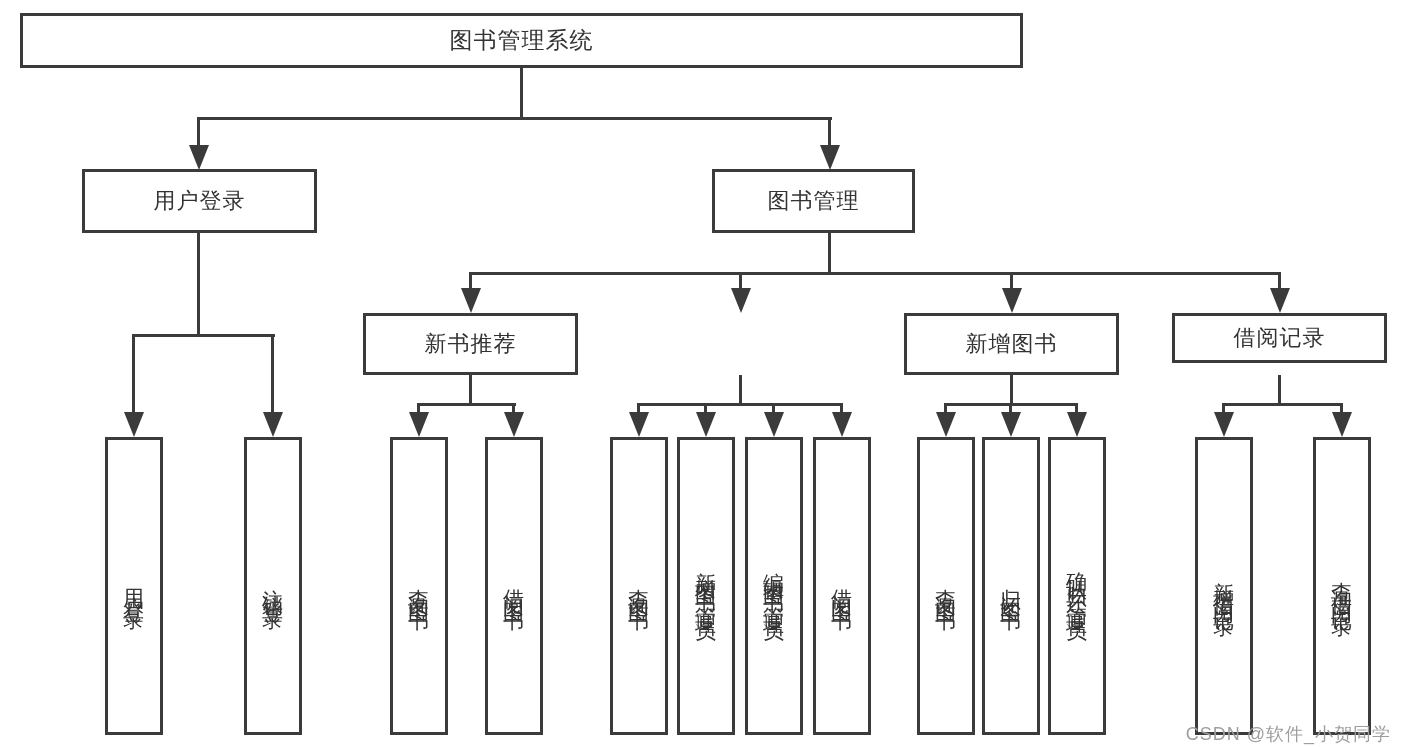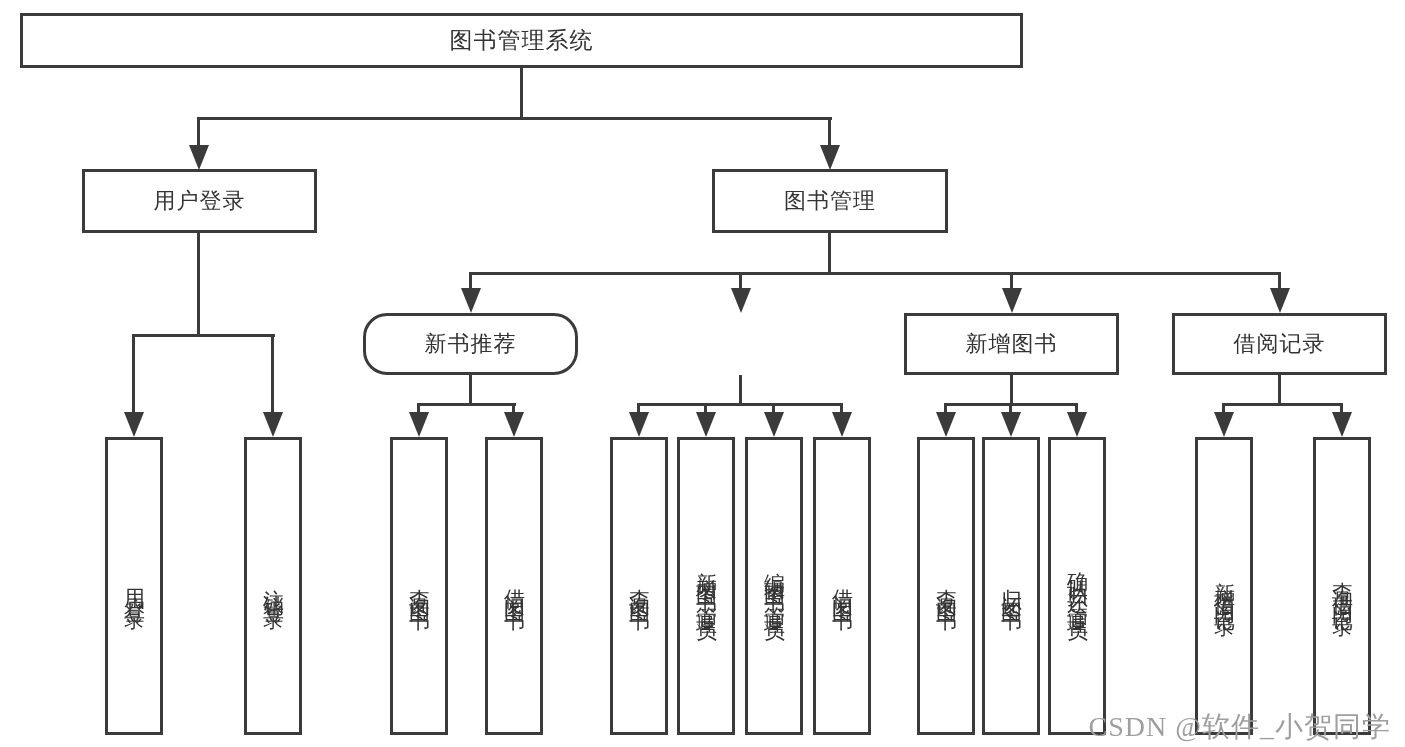--- a/index.html
+++ b/index.html
@@ -7,21 +7,20 @@
     --text:#333333;
     --wm:#9e9e9e;
   }
   html,body{margin:0;padding:0;background:#ffffff;}
   body{font-family:"Liberation Sans","DejaVu Sans",sans-serif;}
   .canvas{
     position:relative;
     width:1405px;height:747px;
     background:#ffffff;
     overflow:hidden;
-    font-family:Liberation Serif, serif;
   }
   .node{
     position:absolute;
     box-sizing:border-box;
     border:3px solid var(--line);
     background:#ffffff;
     display:flex;
     align-items:center;
     justify-content:center;
     color:var(--text);
@@ -42,44 +41,44 @@
   .vline{position:absolute;width:3px;background:var(--line);}
   .arrow{
     position:absolute;width:0;height:0;
     border-left:10px solid transparent;
     border-right:10px solid transparent;
     border-top:25px solid var(--line);
   }
   .watermark{
     position:absolute;
     right:14px;bottom:1px;
-    font-size:28px;
+    font-size:18px;
     color:var(--wm);
     letter-spacing:1px;
     z-index:10;
     margin-left:32px;
   }
 </style>
 </head>
 <body style="background: rgb(255, 255, 255);">
 
 <div class="canvas">
 
   <div class="node root" style="left:20px;top:13px;width:1003px;height:55px;">图书管理系统</div>
 
   <div class="node" style="left:82px;top:169px;width:235px;height:64px;">用户登录</div>
 
-  <div class="node" style="left:712px;top:169px;width:236px;height:64px;">图书管理</div>
+  <div class="node" style="left:712px;top:169px;width:203px;height:64px;">图书管理</div>
 
-  <div class="node" style="left:363px;top:313px;width:215px;height:62px;border-radius:24px;">新书推荐</div>
+  <div class="node" style="left:363px;top:313px;width:215px;height:62px;">新书推荐</div>
 
 
   <div class="node" style="left:904px;top:313px;width:215px;height:62px;">新增图书</div>
 
-  <div class="node" style="left:1172px;top:313px;width:215px;height:62px;">借阅记录</div>
+  <div class="node" style="left:1172px;top:313px;width:215px;height:50px;">借阅记录</div>
 
   <div class="node leaf" style="left:105px;top:437px;width:58px;height:298px;">用户登录</div>
   <div class="node leaf" style="left:244px;top:437px;width:58px;height:298px;">注销登录</div>
 
   <div class="node leaf" style="left:390px;top:437px;width:58px;height:298px;">查询图书</div>
   <div class="node leaf" style="left:485px;top:437px;width:58px;height:298px;">借阅图书</div>
 
   <div class="node leaf" style="left:610px;top:437px;width:58px;height:298px;">查询图书</div>
   <div class="node leaf" style="left:677px;top:437px;width:58px;height:298px;">新增图书（管理员）</div>
   <div class="node leaf" style="left:745px;top:437px;width:58px;height:298px;">编辑图书（管理员）</div>

